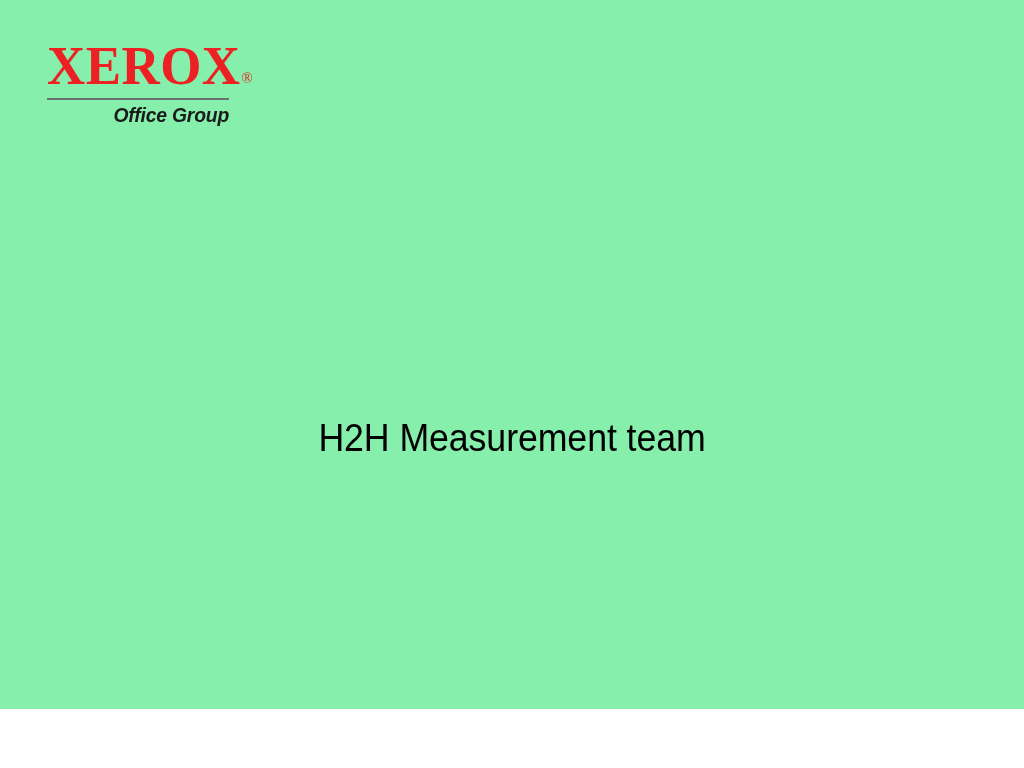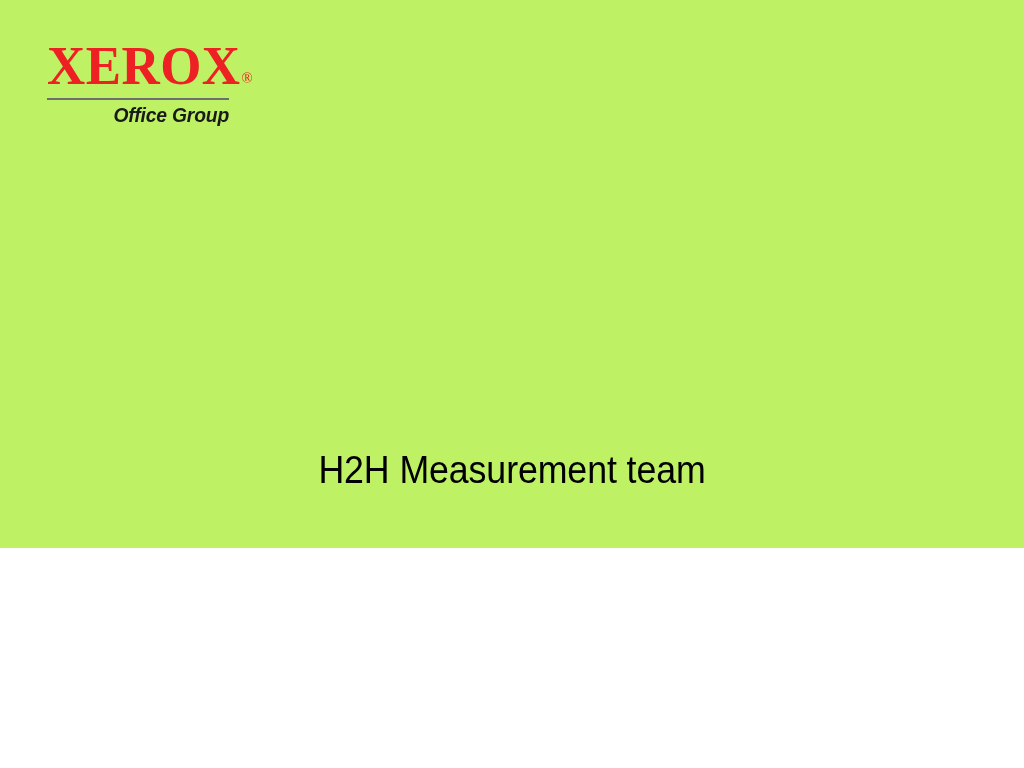--- a/index.html
+++ b/index.html
@@ -11,22 +11,22 @@
     width: 1024px;
     height: 768px;
     background: #ffffff;
     font-family: "Liberation Sans", sans-serif;
     overflow: hidden;
   }
 
   .slide {
     position: relative;
     width: 1024px;
-    height: 548px;
-    background: #bef264;
+    height: 709px;
+    background: #86efac;
     overflow: hidden;
   }
 
   
   .logo-block {
     position: absolute;
     left: 47px;
     top: 40px;
     width: 182px;
     user-select: none;
@@ -98,21 +98,21 @@
     color: #000000;
     letter-spacing: -0.2px;
     white-space: nowrap;
     transform: scaleX(0.895);
     transform-origin: center top;
   }
 
   .subtitle-area {
     position: absolute;
     left: 0;
-    top: 448px;
+    top: 416px;
     width: 1024px;
     text-align: center;
   }
 
   .slide-subtitle {
     margin: 0;
     font-family: "Liberation Sans Narrow", "Liberation Sans", sans-serif;
     font-weight: 400;
     font-size: 38px;
     line-height: 44px;

